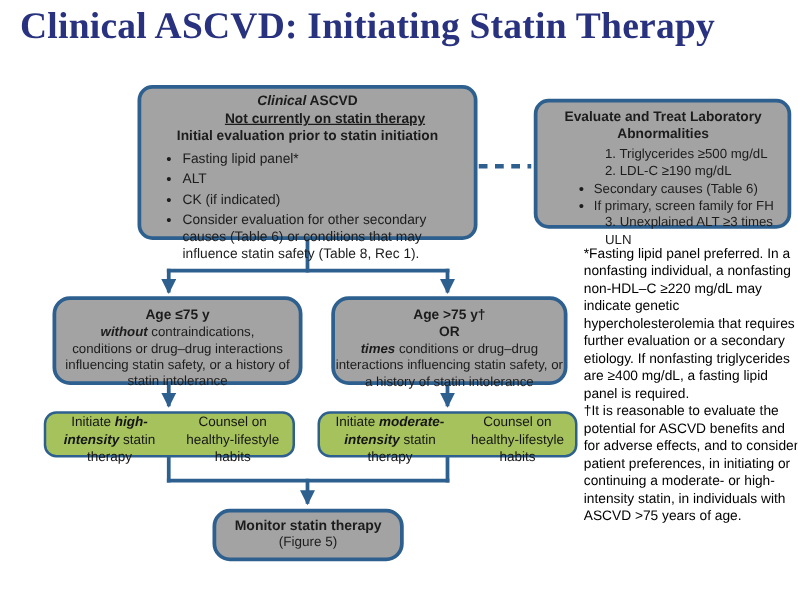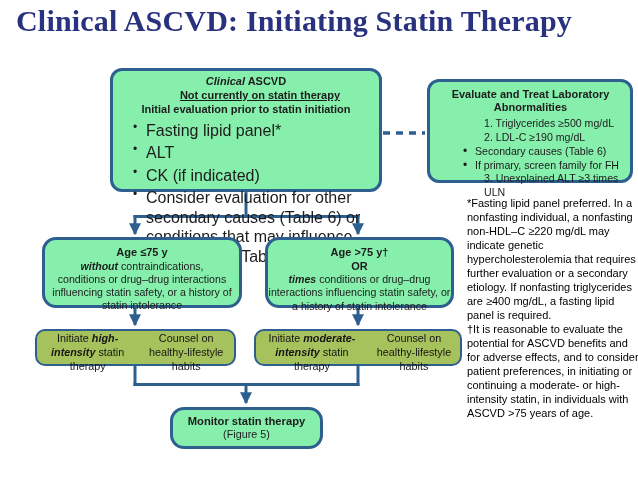--- a/index.html
+++ b/index.html
@@ -2,32 +2,32 @@
 <html><head>
 <meta charset="utf-8">
 <style>
   html,body{margin:0;padding:0;background:#fff;}
   .slide{position:relative;width:638px;height:479px;background:#ffffff;overflow:hidden;
          font-family:"Liberation Sans", sans-serif;}
   .slide-title{position:absolute;left:16px;top:4px;width:610px;margin:0;
                font-family:"Liberation Serif", serif;font-weight:bold;
                font-size:30px;line-height:1.1;color:#29327f;letter-spacing:.2px;}
   .connectors{position:absolute;left:0;top:0;z-index:0;pointer-events:none;}
-  .box{position:absolute;background:#86efac;border:3px solid #2e608f;border-radius:12px;
+  .box{position:absolute;background:#a3a3a3;border:3px solid #2e608f;border-radius:12px;
        box-sizing:border-box;color:#1c1c1c;z-index:1;}
   .green{background:#a6c25c;border-width:2.5px;border-radius:10px;
          display:flex;justify-content:center;}
   .ital{font-style:italic;}
   .undl{text-decoration:underline;padding-left:28px;}
   .bi{font-weight:bold;font-style:italic;}
 
   
   .box-a{left:110px;top:68px;width:272px;height:124px;padding:4px 8px 0 8px;}
   .box-a .hd{font-size:11px;font-weight:bold;line-height:1.27;text-align:center;}
-  .blt{margin:4px 0 0 0;padding:0 0 0 25px;list-style:none;font-size:16px;line-height:1.22;}
+  .blt{margin:4px 0 0 0;padding:0 0 0 25px;list-style:none;font-size:11px;line-height:1.22;}
   .blt li{position:relative;margin-bottom:3px;}
   .blt li::before{content:"\2022";position:absolute;left:-13px;top:-1px;font-size:12px;}
 
   
   .box-b{left:427px;top:79px;width:206px;height:104px;padding:6px 6px 0 7px;}
   .box-b .hd{font-size:11px;font-weight:bold;line-height:1.2;text-align:center;margin-bottom:3px;}
   .box-b .num{font-size:10.6px;line-height:1.3;margin-left:47px;}
   .sub{margin:0;padding:0 0 0 38px;list-style:none;font-size:10.6px;line-height:1.3;}
   .sub li{position:relative;}
   .sub li::before{content:"\2022";position:absolute;left:-12px;top:-1px;font-size:12px;}

